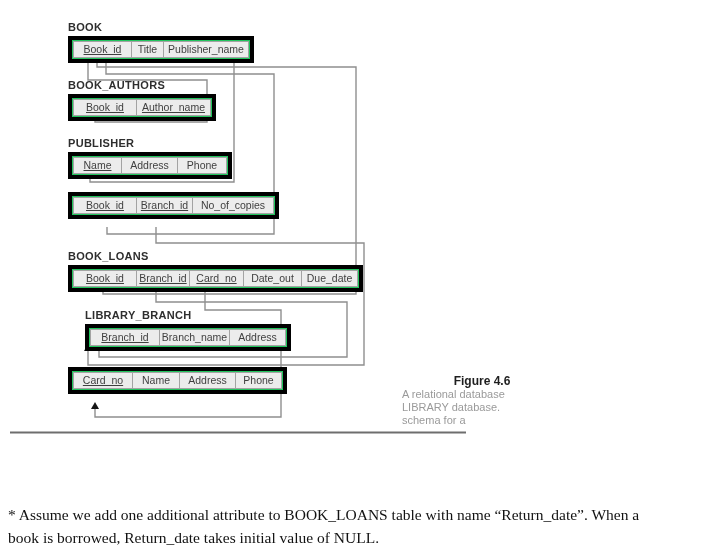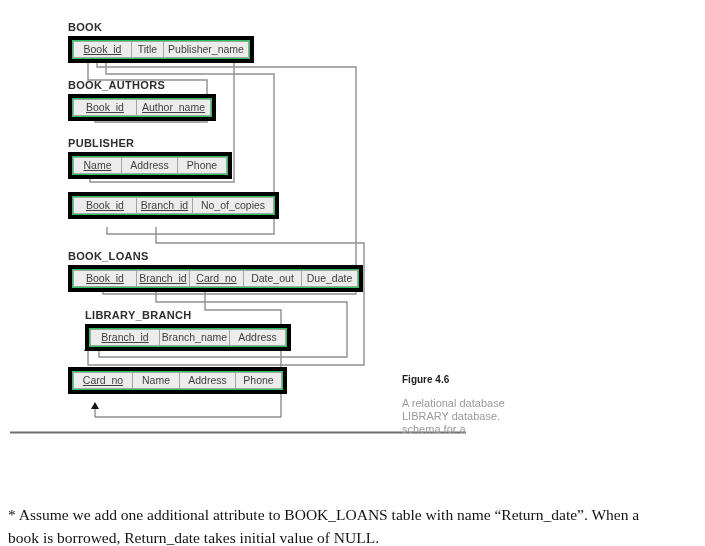--- a/index.html
+++ b/index.html
@@ -20,21 +20,21 @@
     display:inline-flex; border:4px solid #000000; background:#22c55e; padding:1px;
   }
   .cell{
     height:15px; line-height:15px; font-size:10.5px; text-align:center;
     color:#3f3f3f; background:#ececec; border:1px solid #a3a3a3;
     margin-left:-1px; white-space:nowrap; overflow:hidden; box-sizing:content-box;
   }
   .cell:first-child{margin-left:0;}
   .cell.pk{text-decoration:underline;}
   .caption{position:absolute; left:402px; top:374px; width:160px;}
-  .caption-title{font-size:10px; font-weight:bold; color:#1f1f1f; margin:0 0 12px 0;}
+  .caption-title{font-size:12px; font-weight:bold; color:#1f1f1f; margin:0 0 0 0;text-align:center;}
   .caption-line{font-size:11px; color:#9a9a9a; line-height:13px;}
   .note{
     position:absolute; left:8px; top:487px; width:694px;
     font-family:"Liberation Serif", serif; font-size:15.5px;
     color:#121212; line-height:23px;
   }
 </style>
 </head>
 <body>
 

